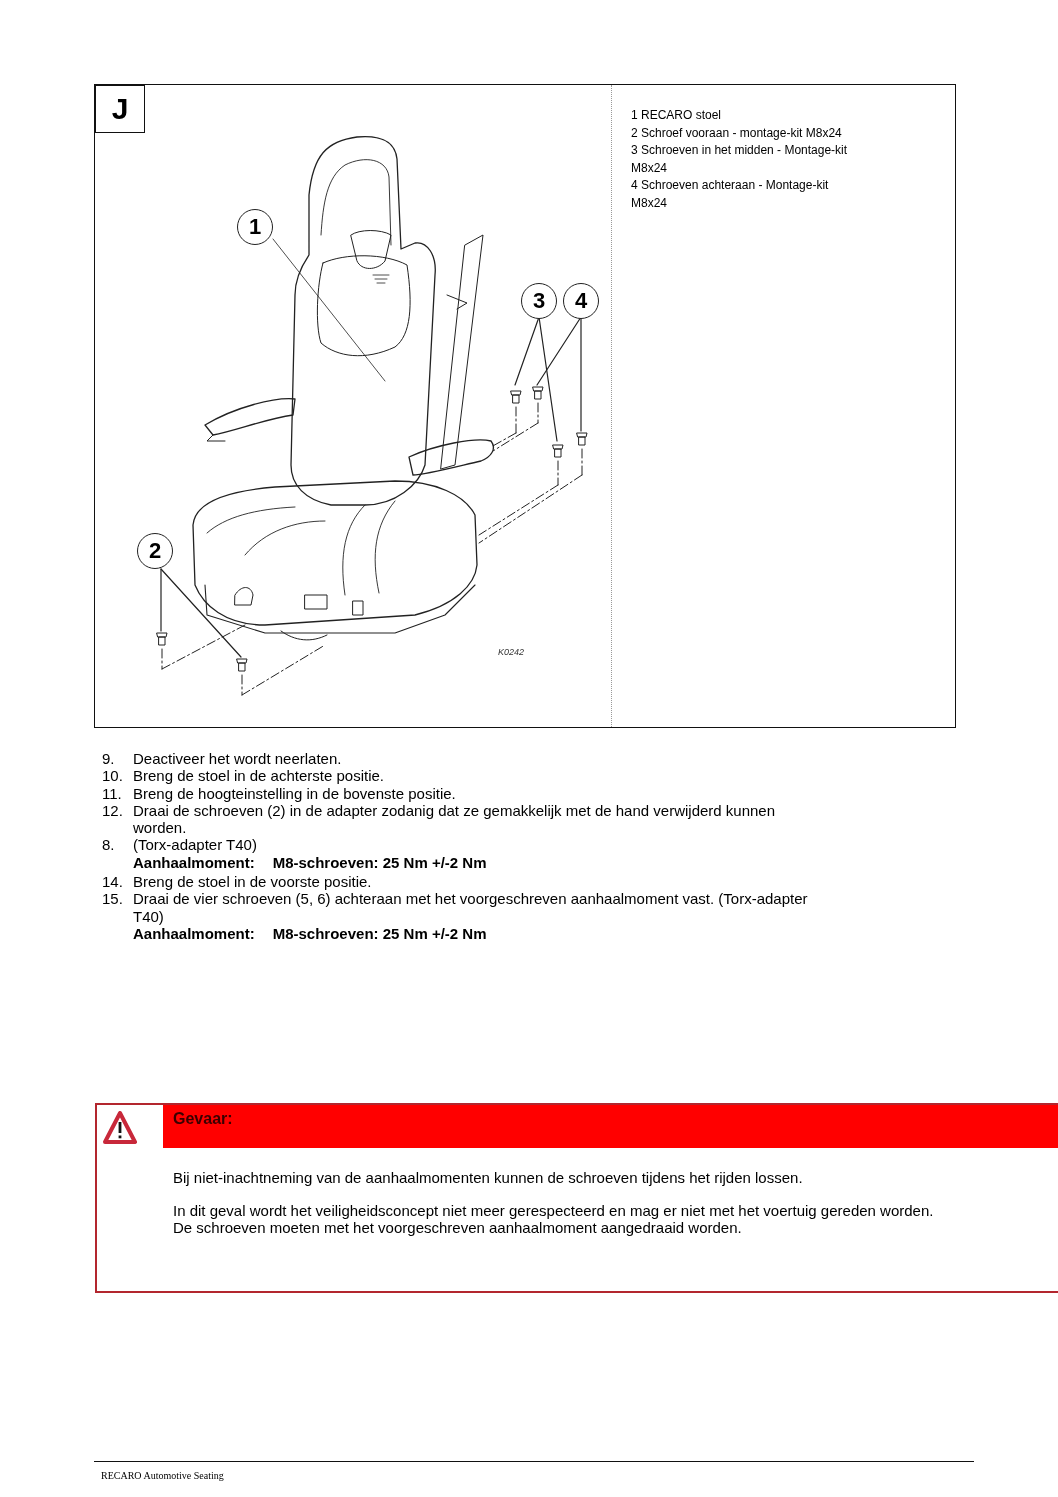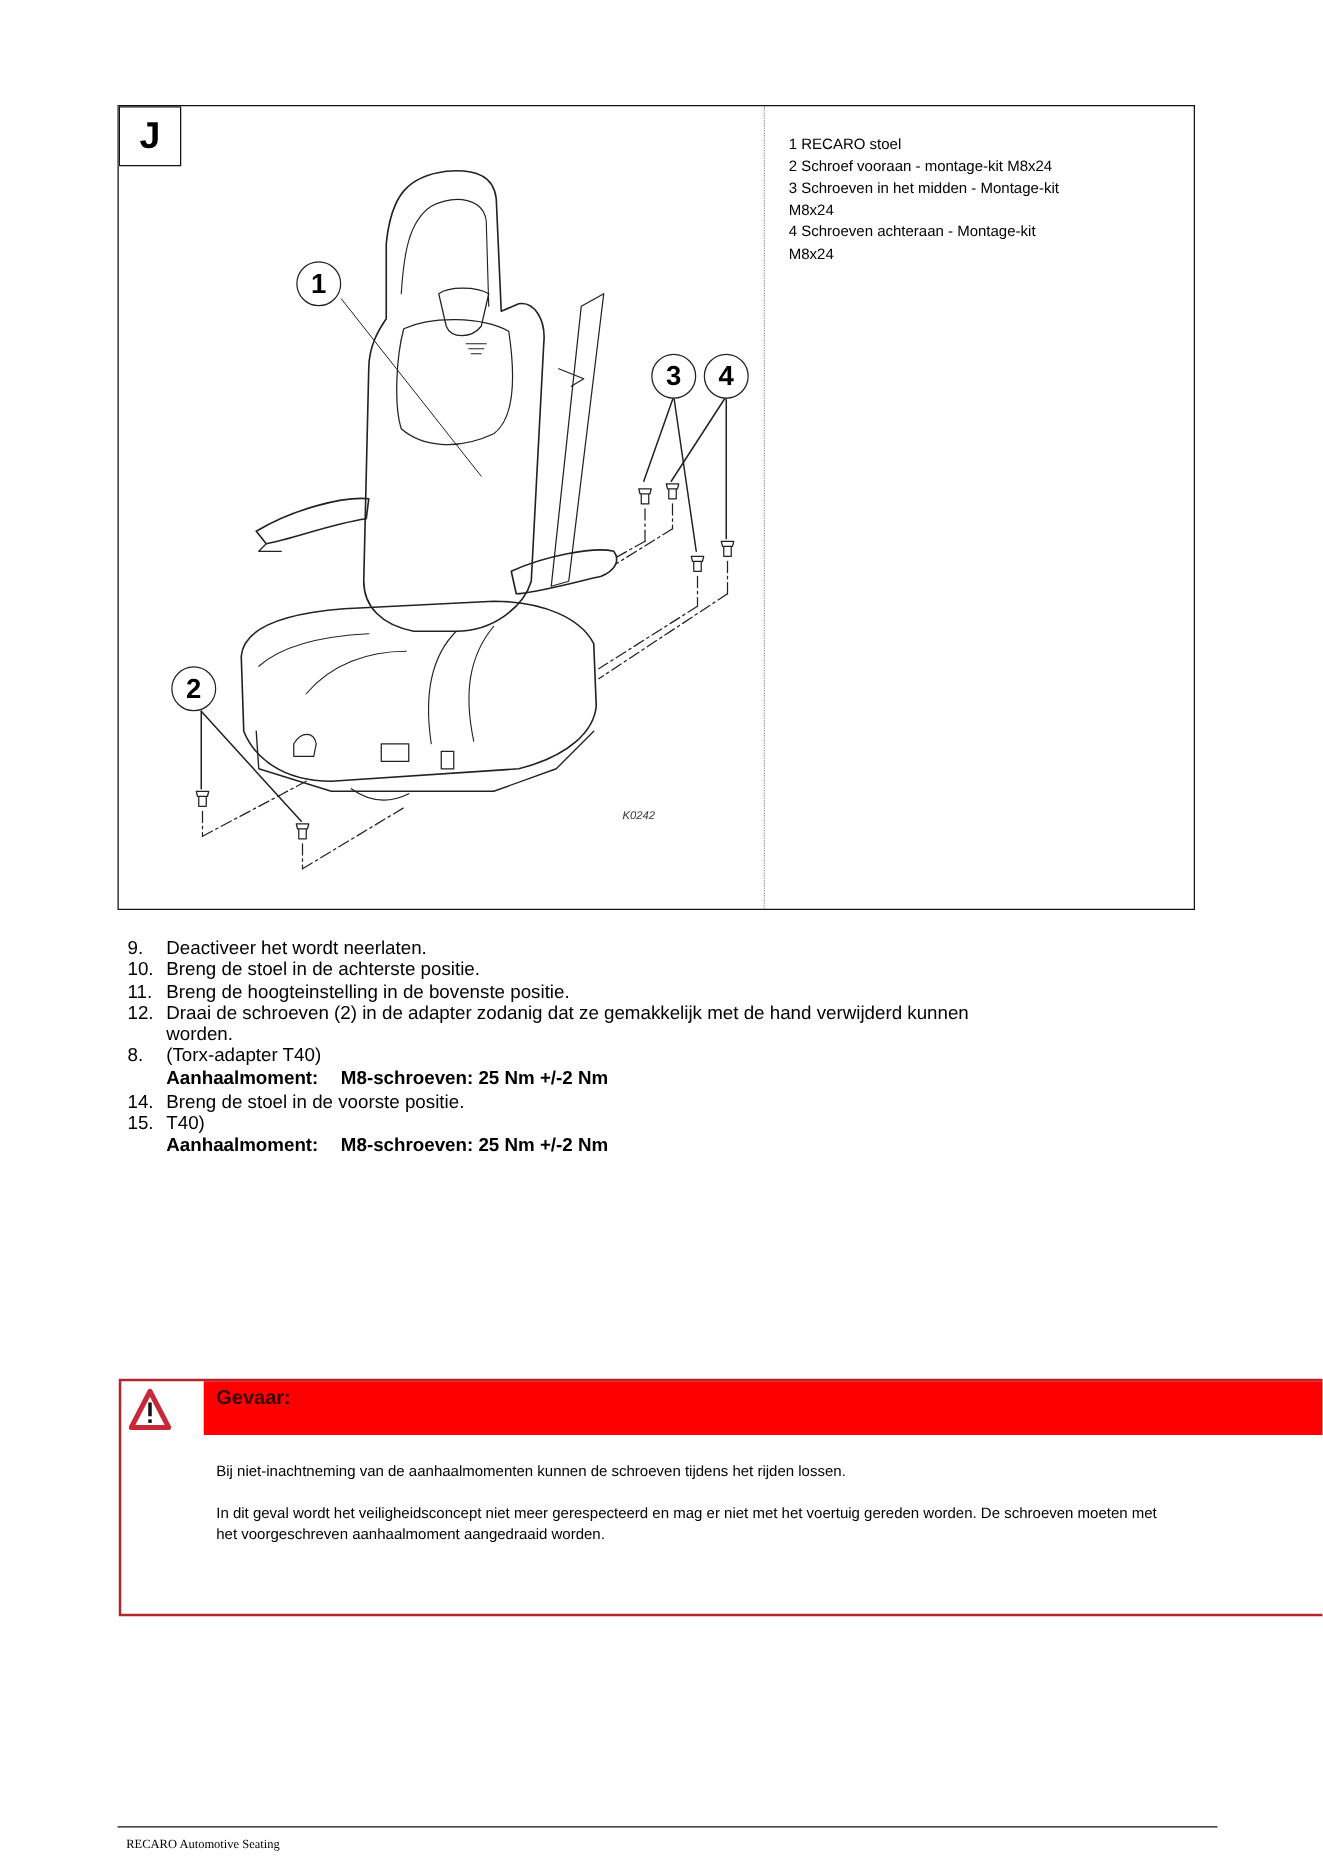--- a/index.html
+++ b/index.html
@@ -20,21 +20,21 @@
     .steps { position: absolute; left: 102px; top: 750px; width: 850px; font-size: 15px; line-height: 17.3px; }
     .step { position: relative; padding-left: 31px; }
     .step-num { position: absolute; left: 0; top: 0; }
     .torque { font-weight: bold; display: block; margin-bottom: 2px; }
     .torque .gap { display: inline-block; width: 18px; }
 
     .warning { position: absolute; left: 95px; top: 1103px; width: 976px; height: 190px; border: 2px solid #b3262e; box-sizing: border-box; }
     .warning-header { position: absolute; left: 66px; top: 0; right: 0; height: 43px; background: #ff0000; }
     .warning-title { position: absolute; left: 10px; top: 5px; font-weight: bold; font-size: 16px; color: #3a0000; }
     .warning-icon { position: absolute; left: 6px; top: 6px; width: 34px; height: 34px; }
-    .warning-body { position: absolute; left: 76px; top: 64px; width: 770px; font-size: 12px; line-height: 17.5px; }
+    .warning-body { position: absolute; left: 76px; top: 64px; width: 770px; font-size: 15px; line-height: 17.5px; }
     .warning-body p { margin: 0 0 15px 0; }
 
     .footer-rule { position: absolute; left: 94px; top: 1461px; width: 880px; border-top: 1.5px solid #111; }
     .footer-left { position: absolute; left: 101px; top: 1470px; font-size: 10px; font-family: Liberation Serif, serif; }
     .footer-right { position: absolute; right: 98px; top: 1558px; font-size: 17px; }
   </style>
 </head>
 <body>
 
 <div class="fig-table">
@@ -145,20 +145,21 @@
     <span class="step-num">8.</span>
     <span style="display:block">(Torx-adapter T40)</span>
     <span class="torque"><span>Aanhaalmoment:</span><span class="gap"></span><span>M8-schroeven: 25 Nm +/-2 Nm</span></span>
   </div>
   <div class="step">
     <span class="step-num">14.</span>
     <span>Breng de stoel in de voorste positie.</span>
   </div>
   <div class="step">
     <span class="step-num">15.</span>
+    <span style="display:block">Draai de vier schroeven (5, 6) achteraan met het voorgeschreven aanhaalmoment vast. (Torx-adapter</span>
     <span style="display:block">T40)</span>
     <span class="torque"><span>Aanhaalmoment:</span><span class="gap"></span><span>M8-schroeven: 25 Nm +/-2 Nm</span></span>
   </div>
 </div>
 
 <div class="warning">
   <svg class="warning-icon" viewBox="0 0 34 34">
     <polygon points="17,2 32,31 2,31" fill="#fff" stroke="#c8283a" stroke-width="4" stroke-linejoin="round"></polygon>
     <rect x="15.6" y="11" width="2.8" height="11" fill="#111"></rect>
     <rect x="15.6" y="24.5" width="2.8" height="2.8" fill="#111"></rect>

